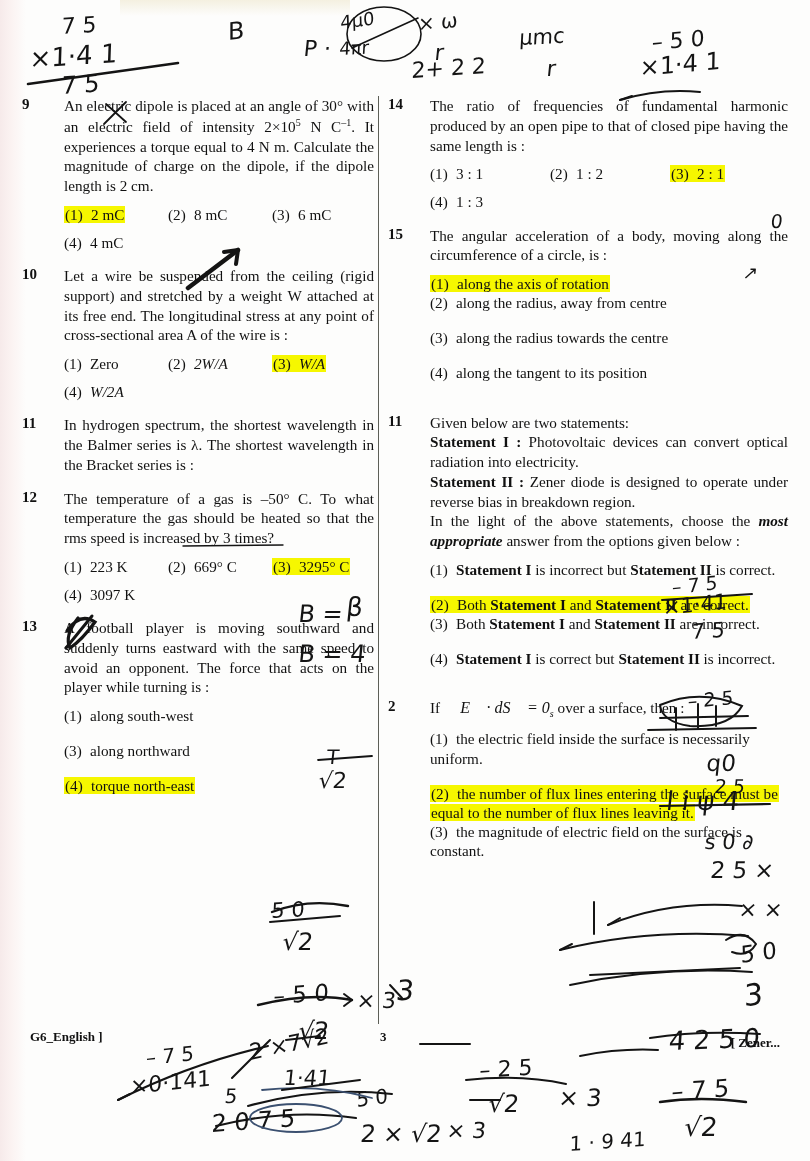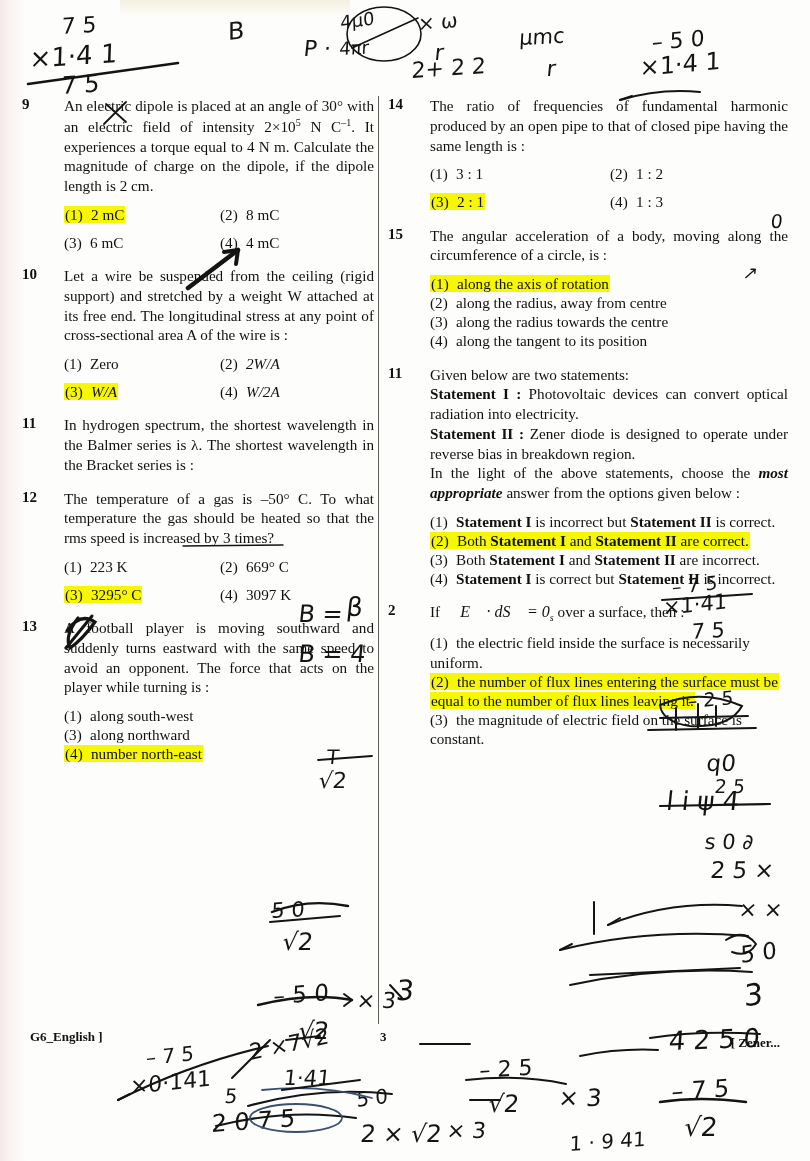--- a/index.html
+++ b/index.html
@@ -73,25 +73,25 @@
   .q-text .sub { font-size: 10px; vertical-align: sub; }
   .ital { font-style: italic; }
   .bold { font-weight: bold; }
   .bi { font-weight: bold; font-style: italic; }
 
   .opts {
     margin-top: 9px;
   }
   .opts.two-col {
     display: grid;
-    grid-template-columns: 1fr 1fr;
+    grid-template-columns: 1fr 1fr 1fr;
     row-gap: 9px;
     column-gap: 2px;
   }
-  .opts.one-col .opt { margin-bottom: 0; }
+  .opts.one-col .opt { margin-bottom: 16px; }
   .opt {
     font-size: 15.2px;
     line-height: 1.26;
     position: relative;
     display: inline-block;
   }
   .opt .lbl { display: inline-block; min-width: 26px; }
   .hl-block {
     background: #f6f700;
     display: inline;
@@ -182,21 +182,21 @@
           </div>
         </div>
       </div>
       <div class="q">
         <div class="q-num">13</div>
         <div class="q-body">
           <div class="q-text">A football player is moving southward and suddenly turns eastward with the same speed to avoid an opponent. The force that acts on the player while turning is :</div>
           <div class="opts one-col">
             <div class="opt-wrap"><span class="opt"><span class="lbl">(1)</span><span>along south-west</span></span></div>
             <div class="opt-wrap"><span class="opt"><span class="lbl">(3)</span><span>along northward</span></span></div>
-            <div class="opt-wrap"><span class="opt hl-block"><span class="lbl">(4)</span><span>number north-east</span></span></div>
+            <div class="opt-wrap"><span class="opt hl-block"><span class="lbl">(4)</span><span>torque north-east</span></span></div>
           </div>
         </div>
       </div>
     </div>
   <div class="col col-right" id="col-right">
       <div class="q">
         <div class="q-num">14</div>
         <div class="q-body">
           <div class="q-text">The ratio of frequencies of fundamental harmonic produced by an open pipe to that of closed pipe having the same length is :</div>
           <div class="opts two-col">

